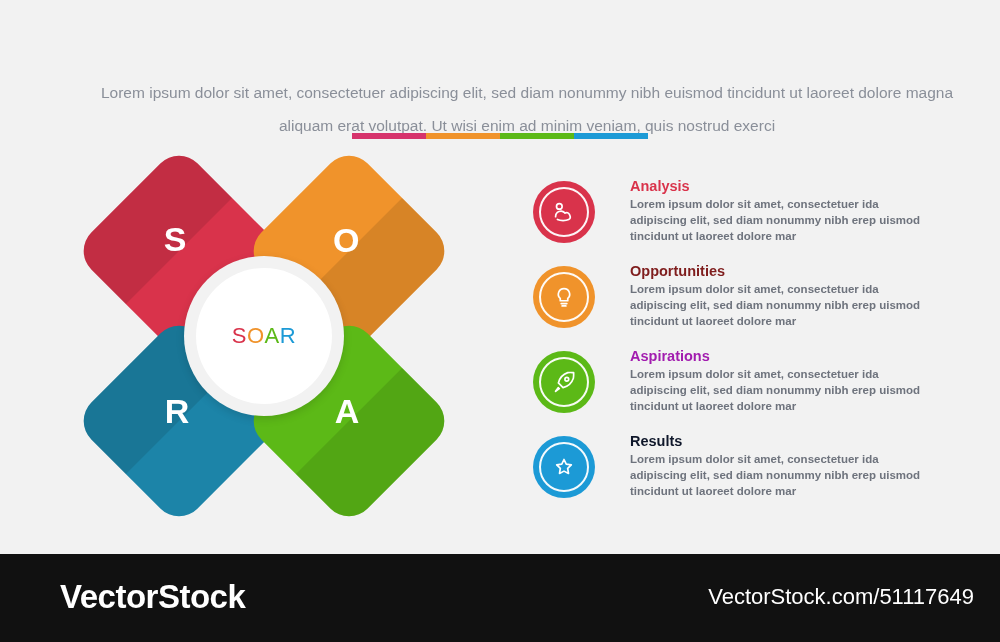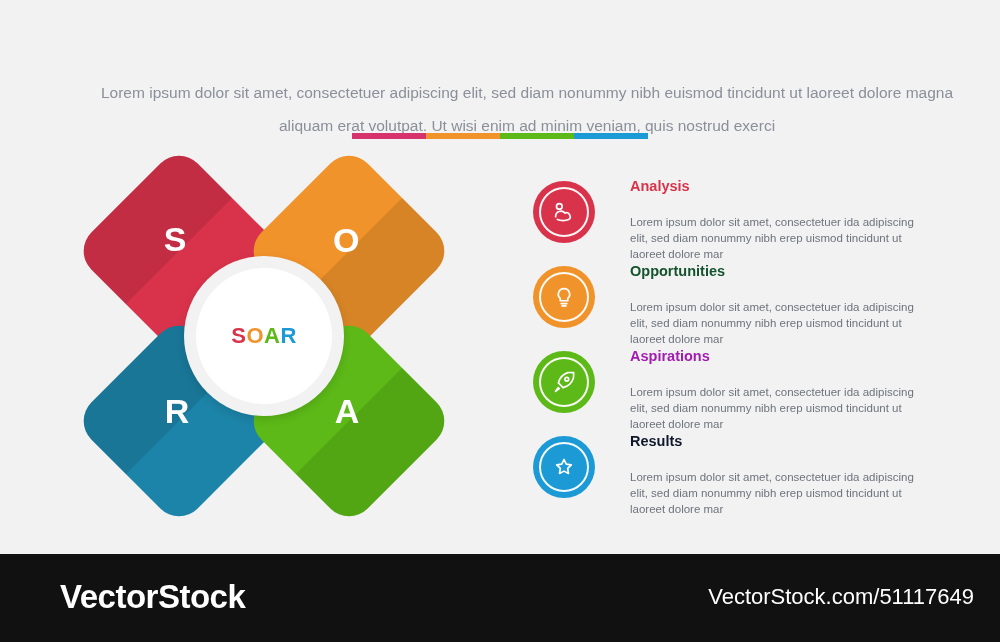--- a/index.html
+++ b/index.html
@@ -124,21 +124,21 @@
     left: 12px; top: 12px;
     width: 136px; height: 136px;
     border-radius: 50%;
     background: #ffffff;
     display: flex;
     align-items: center;
     justify-content: center;
   }
   .hub-text {
     font-size: 22px;
-    font-weight: bold;
+    font-weight: normal;
     letter-spacing: 0.5px;
   }
 
   
   .list {
     position: absolute;
     left: 533px;
     top: 178px;
     width: 400px;
   }
@@ -167,25 +167,26 @@
   .item .head {
     position: absolute;
     left: 97px;
     top: 0px;
     font-size: 14.5px;
     font-weight: bold;
   }
   .item .body {
     position: absolute;
     left: 97px;
-    top: 36px;
+    top: 18px;
     width: 303px;
     font-size: 11.5px;
     line-height: 16px;
     color: #6e737d;
+    font-weight: bold;
   }
 
   
   .footer {
     position: absolute;
     left: 0; top: 554px;
     width: 1000px; height: 88px;
     background: #111111;
   }
   .brand {
@@ -269,21 +270,21 @@
       <div class="item">
         <div class="bullet" style="background:#f0932b">
           <div class="ring">
             <svg width="30" height="30" viewBox="0 0 32 32" fill="none" stroke="#ffffff" stroke-width="1.8" stroke-linecap="round" stroke-linejoin="round">
               <path d="M16 7a6 6 0 0 1 4 10.5V20h-8v-2.5A6 6 0 0 1 16 7z"></path>
               <path d="M13 23h6"></path>
               <path d="M14 25.5h4"></path>
             </svg>
           </div>
         </div>
-        <div class="head" style="color:#14532d">Opportunities</div>
+        <div class="head" style="color:#7f1d1d">Opportunities</div>
         <div class="body">Lorem ipsum dolor sit amet, consectetuer ida adipiscing elit, sed diam nonummy nibh erep uismod tincidunt ut laoreet dolore mar</div>
       </div>
 
       <div class="item">
         <div class="bullet" style="background:#5cb917">
           <div class="ring">
             <svg width="30" height="30" viewBox="0 0 32 32" fill="none" stroke="#ffffff" stroke-width="1.8" stroke-linecap="round" stroke-linejoin="round">
               <path d="M20 6c-6 2-9 7-10 11l5 5c4-1 9-4 11-10 .4-3 .3-5 .3-6-1 0-3.3-.4-6.3 0z"></path>
               <circle cx="19" cy="13" r="2"></circle>
               <path d="M10 22l-3 4 4-3"></path>

